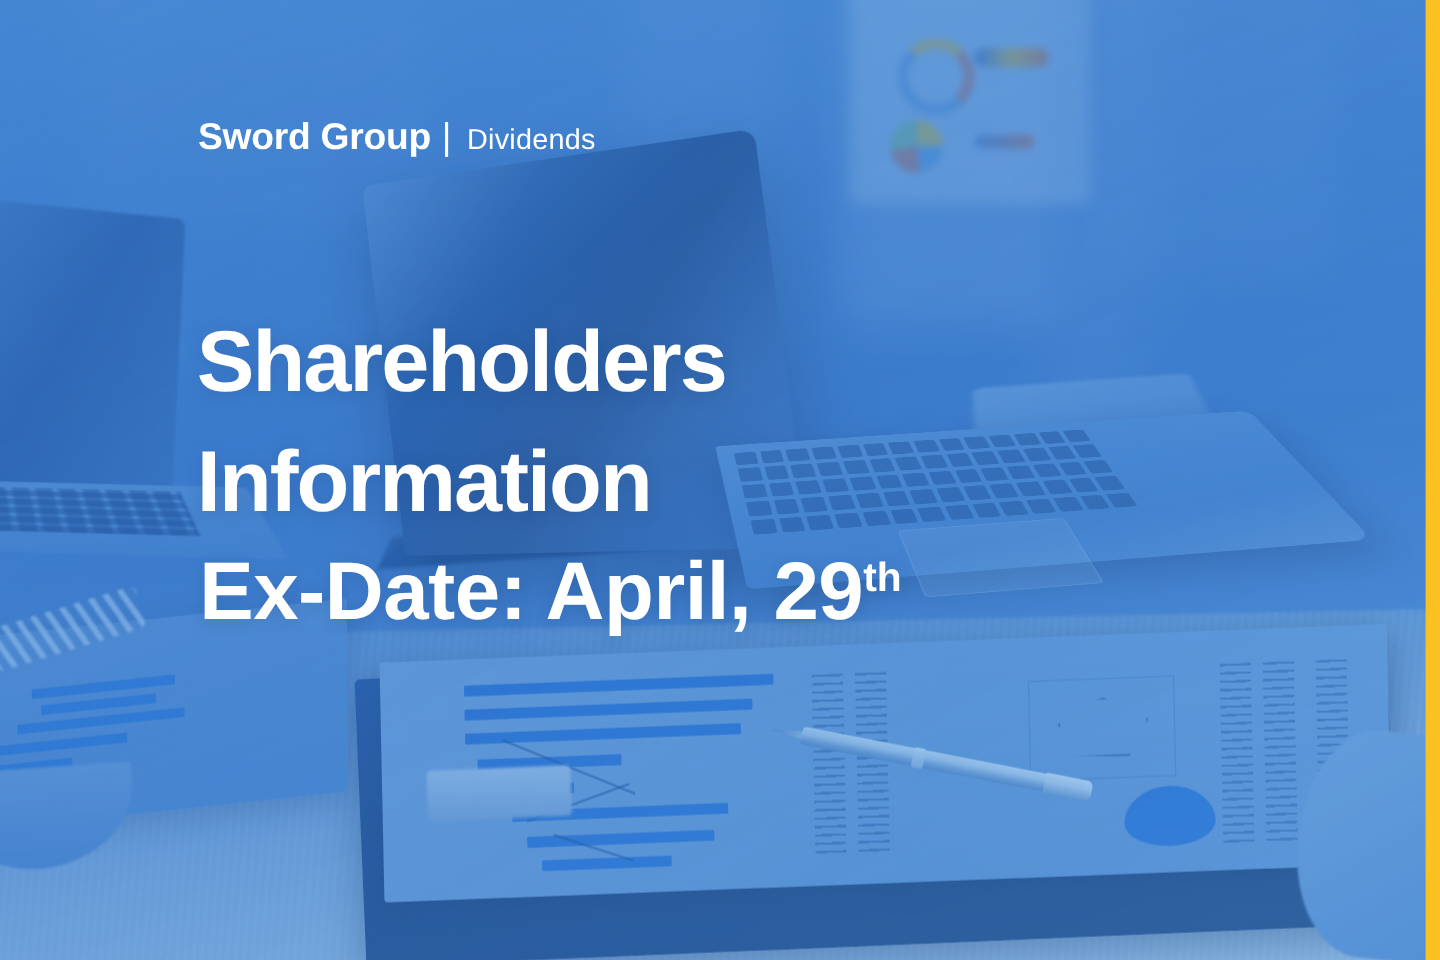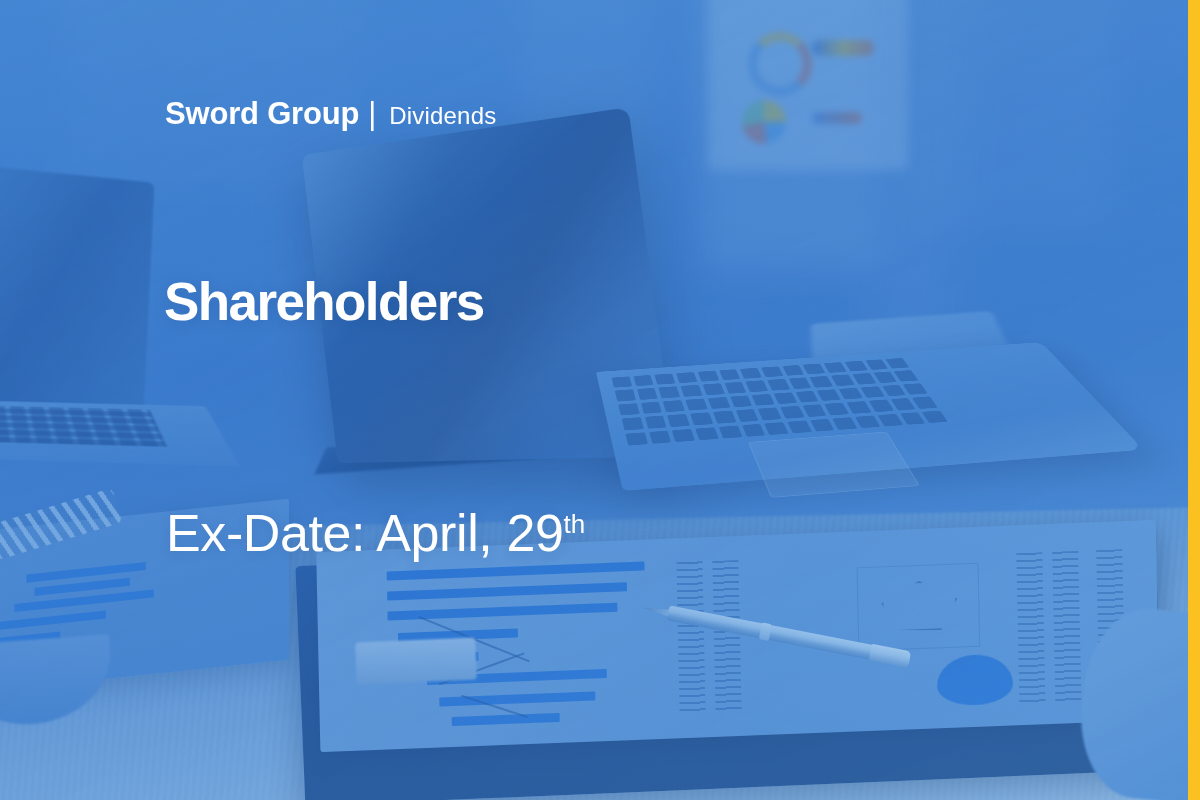--- a/index.html
+++ b/index.html
@@ -427,36 +427,36 @@
     font-size: 24px;
     font-weight: 400;
     color: #ffffff;
     letter-spacing: 0.2px;
   }
 
   .headline {
     position: absolute;
     left: 164px;
     top: 240px;
-    font-size: 53px;
+    font-size: 72px;
     font-weight: 700;
     line-height: 100px;
     letter-spacing: -1.6px;
     color: #ffffff;
     text-shadow: 0 2px 14px rgba(20,55,105,0.18);
     margin-top: 12px;
   }
   .headline-line { display: block; }
 
   .dates {
     position: absolute;
     left: 166px;
-    top: 492px;
-    font-size: 52px;
-    font-weight: 400;
+    top: 452px;
+    font-size: 68px;
+    font-weight: 700;
     line-height: 82px;
     letter-spacing: -0.4px;
     color: #ffffff;
     text-shadow: 0 2px 12px rgba(20,55,105,0.16);
   }
   .date-line { display: block; white-space: nowrap; }
   .ord {
     font-size: 0.50em;
     vertical-align: super;
     line-height: 0;
@@ -641,20 +641,21 @@
   <div class="content">
 
     <div class="brand">
       <span class="brand-name">Sword Group</span>
       <span class="brand-sep">|</span>
       <span class="brand-sub">Dividends</span>
     </div>
 
     <h1 class="headline">
       <span class="headline-line">Shareholders</span>
+      <span class="headline-line">Information</span>
     </h1>
 
     <div class="dates">
       <span class="date-line">
         <span>Ex-Date:</span>
         <span>April,</span>
         <span>29</span><span class="ord">th</span>
       </span>
     </div>
 

